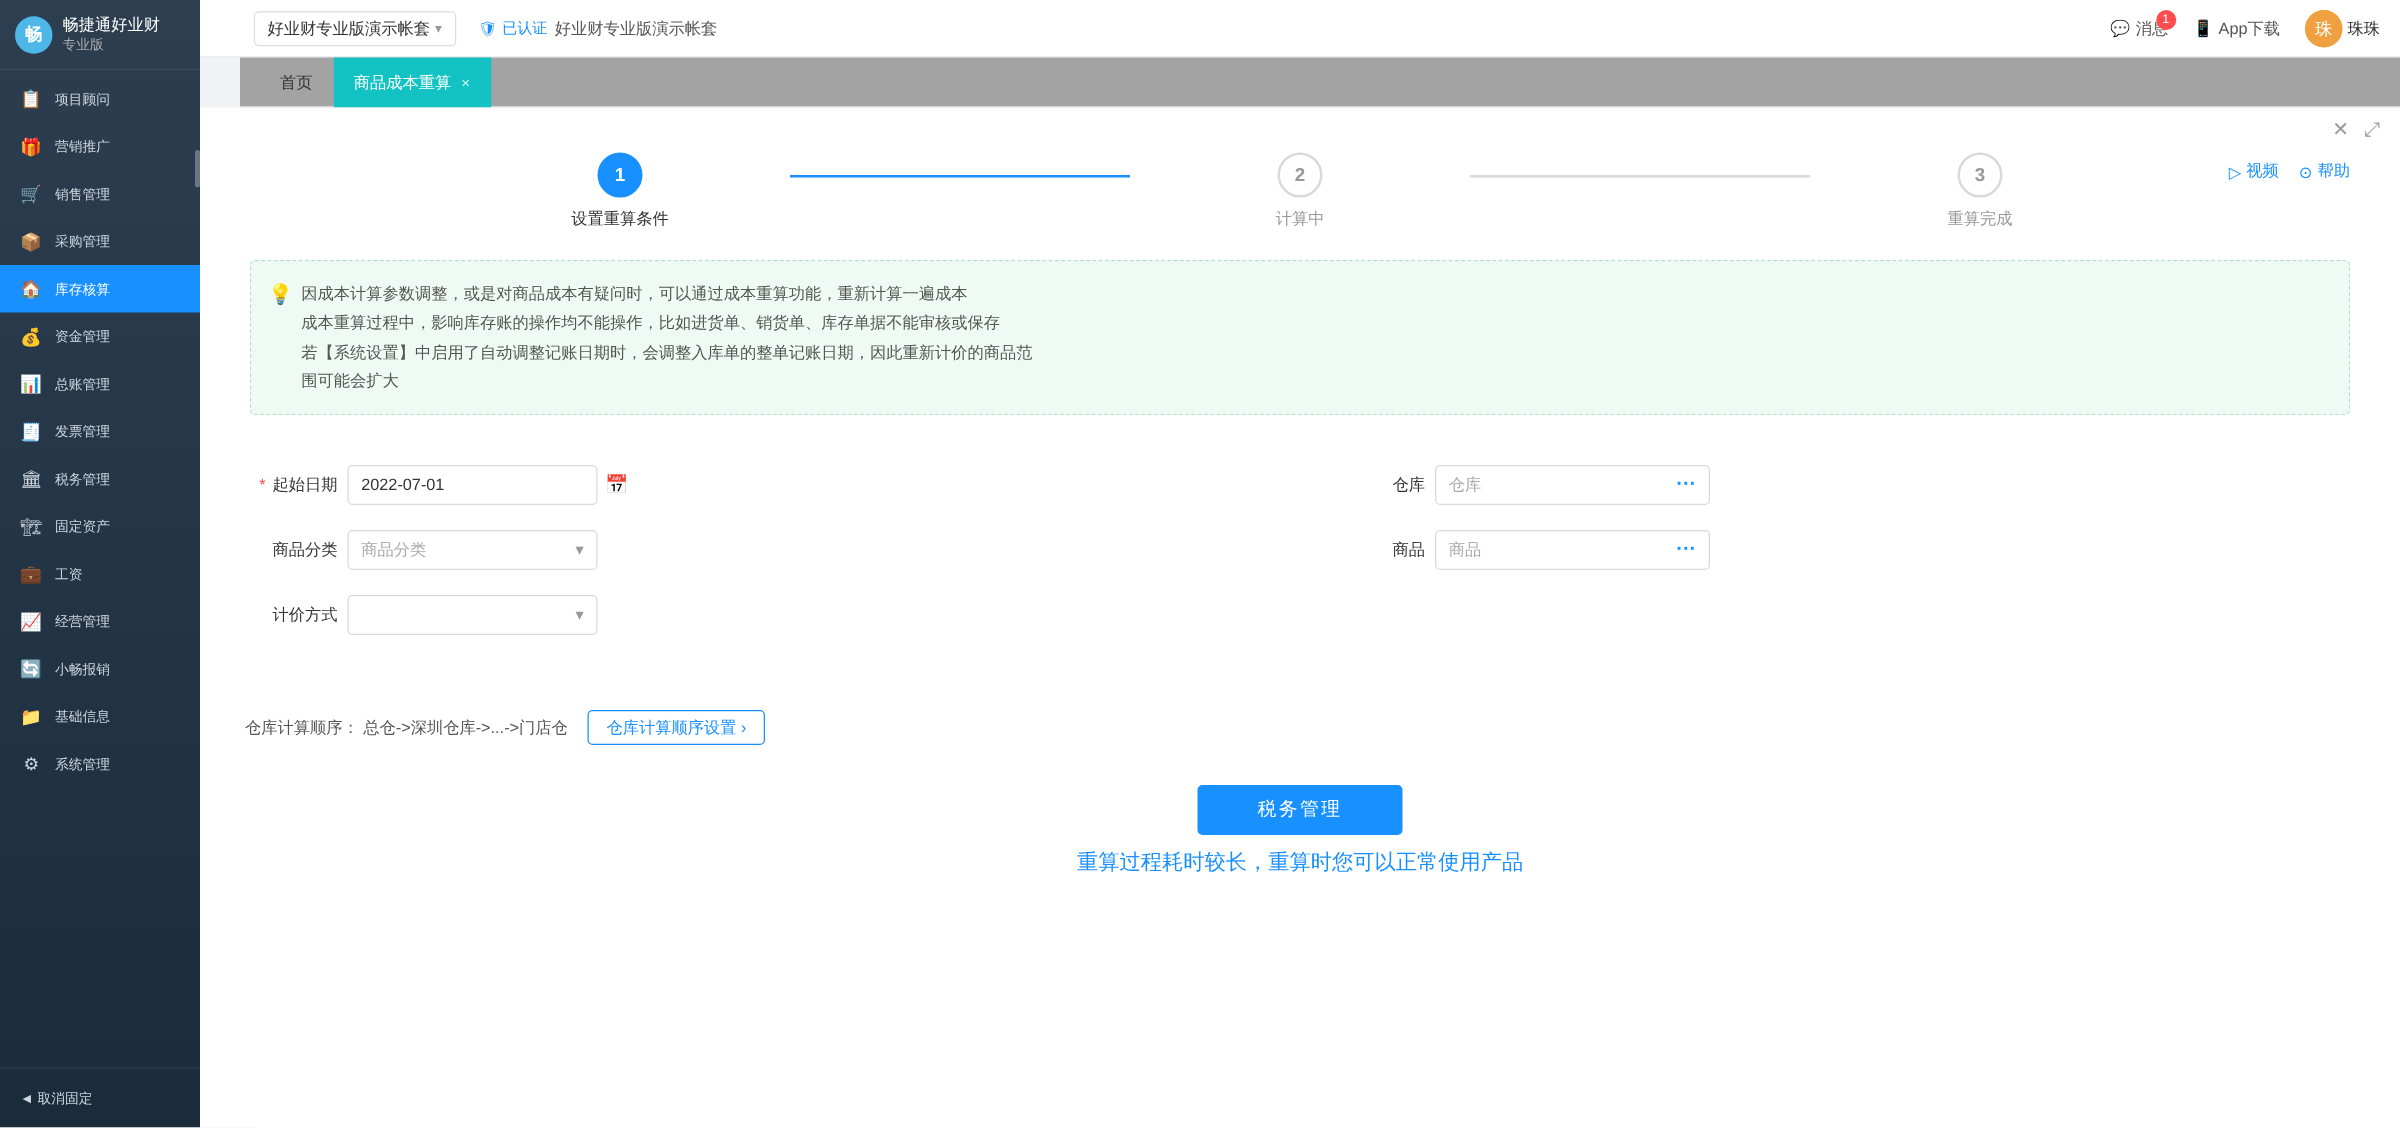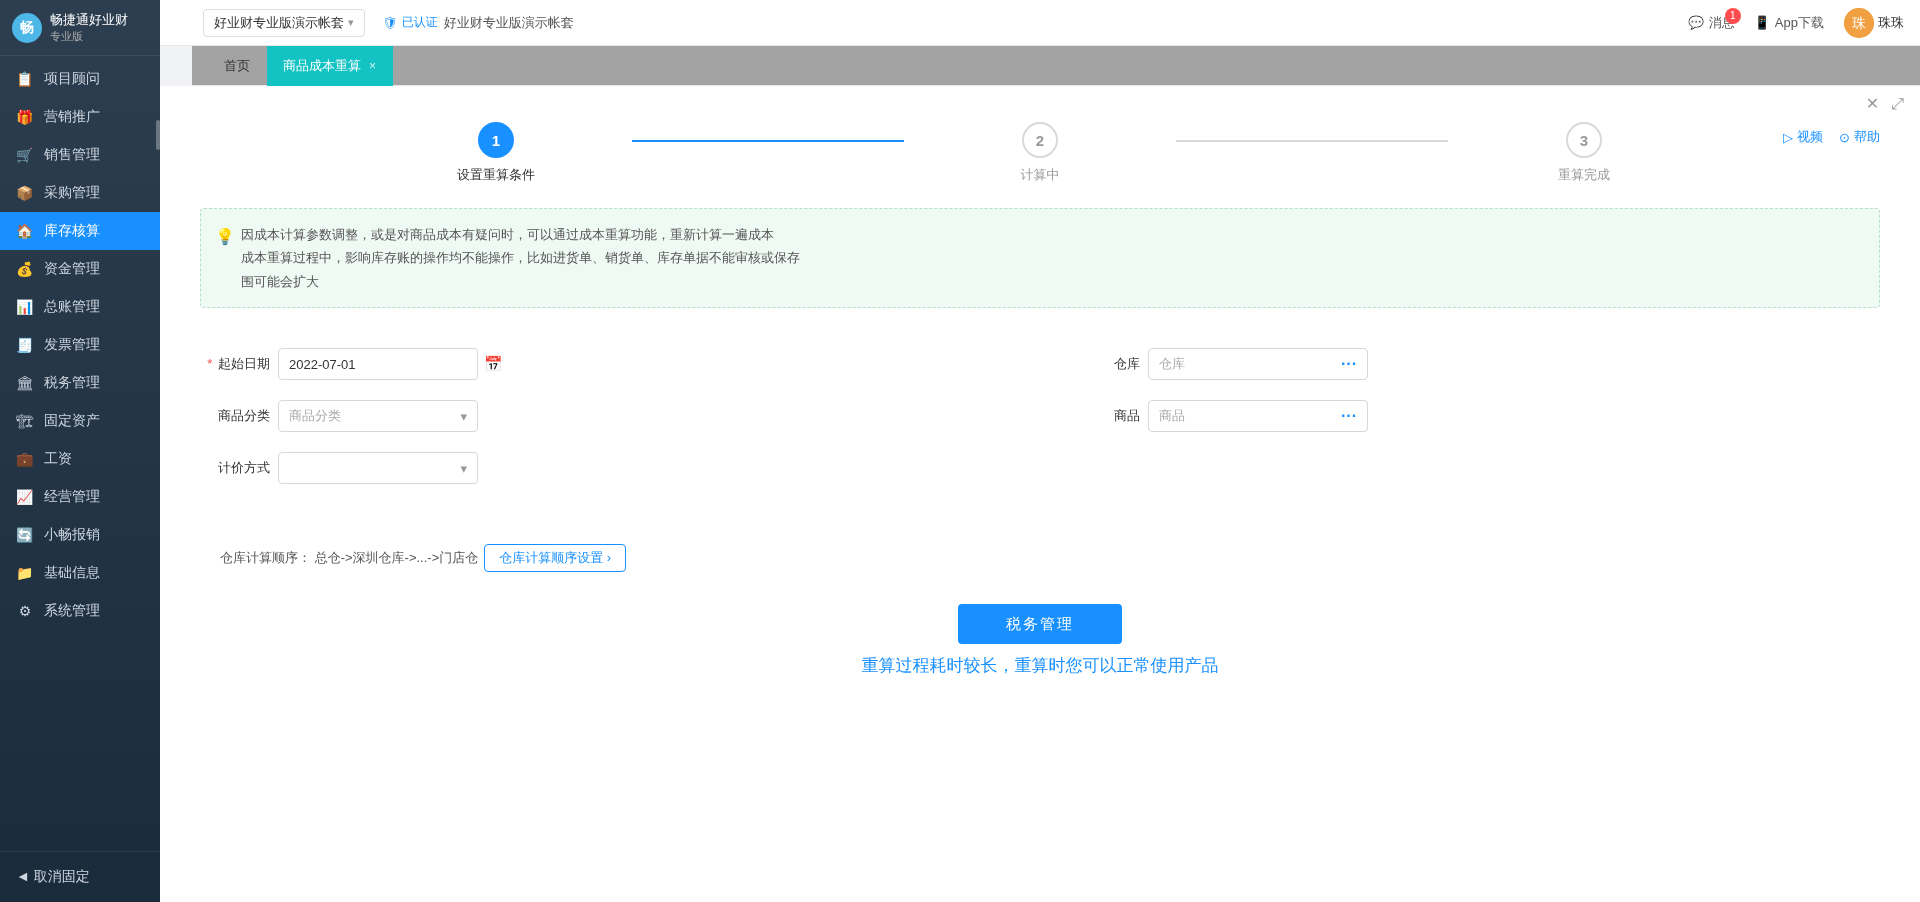--- a/index.html
+++ b/index.html
@@ -60,21 +60,21 @@
     .sidebar-item .item-icon {
       width: 18px;
       height: 18px;
       margin-right: 10px;
       flex-shrink: 0;
       display: flex;
       align-items: center;
       justify-content: center;
       font-size: 14px;
     }
-    .sidebar-item .item-label { font-size: 14px; }
+    .sidebar-item .item-label { font-size: 11px; }
     .sidebar-bottom {
       border-top: 1px solid rgba(255,255,255,0.08);
       padding: 8px 0;
     }
     .sidebar-bottom .sidebar-item { padding: 8px 16px; align-items: center; }
     .scroll-indicator {
       width: 4px;
       height: 30px;
       background: rgba(255,255,255,0.3);
       position: absolute;
@@ -365,24 +365,24 @@
       font-size: 13px;
       color: #aaa;
       display: flex;
       align-items: center;
       justify-content: space-between;
       cursor: pointer;
       background: #fff;
     }
     .select-input .arrow { color: #999; }
     .warehouse-order {
-      padding: 16px 60px 8px;
-      display: flex;
-      align-items: center;
-      gap: 6px;
+      padding: 16px 36px 8px;
+      display: flex;
+      align-items: center;
+      gap: 16px;
       font-size: 13px;
       color: #333;
     }
     .warehouse-order-text { color: #555; }
     .warehouse-order-btn {
       border: 1px solid #1890ff;
       color: #1890ff;
       background: #fff;
       border-radius: 4px;
       padding: 4px 14px;
@@ -587,20 +587,21 @@
           <span>⊙</span>
           <span>帮助</span>
         </span>
       </div>
     </div>
 
     <div class="info-box">
       <span class="info-box-icon">💡</span>
       <div>因成本计算参数调整，或是对商品成本有疑问时，可以通过成本重算功能，重新计算一遍成本</div>
       <div>成本重算过程中，影响库存账的操作均不能操作，比如进货单、销货单、库存单据不能审核或保存</div>
+      <div>若【系统设置】中启用了自动调整记账日期时，会调整入库单的整单记账日期，因此重新计价的商品范</div>
       <div>围可能会扩大</div>
     </div>
 
     <div class="form-area">
 
       <div class="form-row">
         <div class="form-group">
           <span class="form-label">
             <span class="required">*</span>
             <span>起始日期</span>

